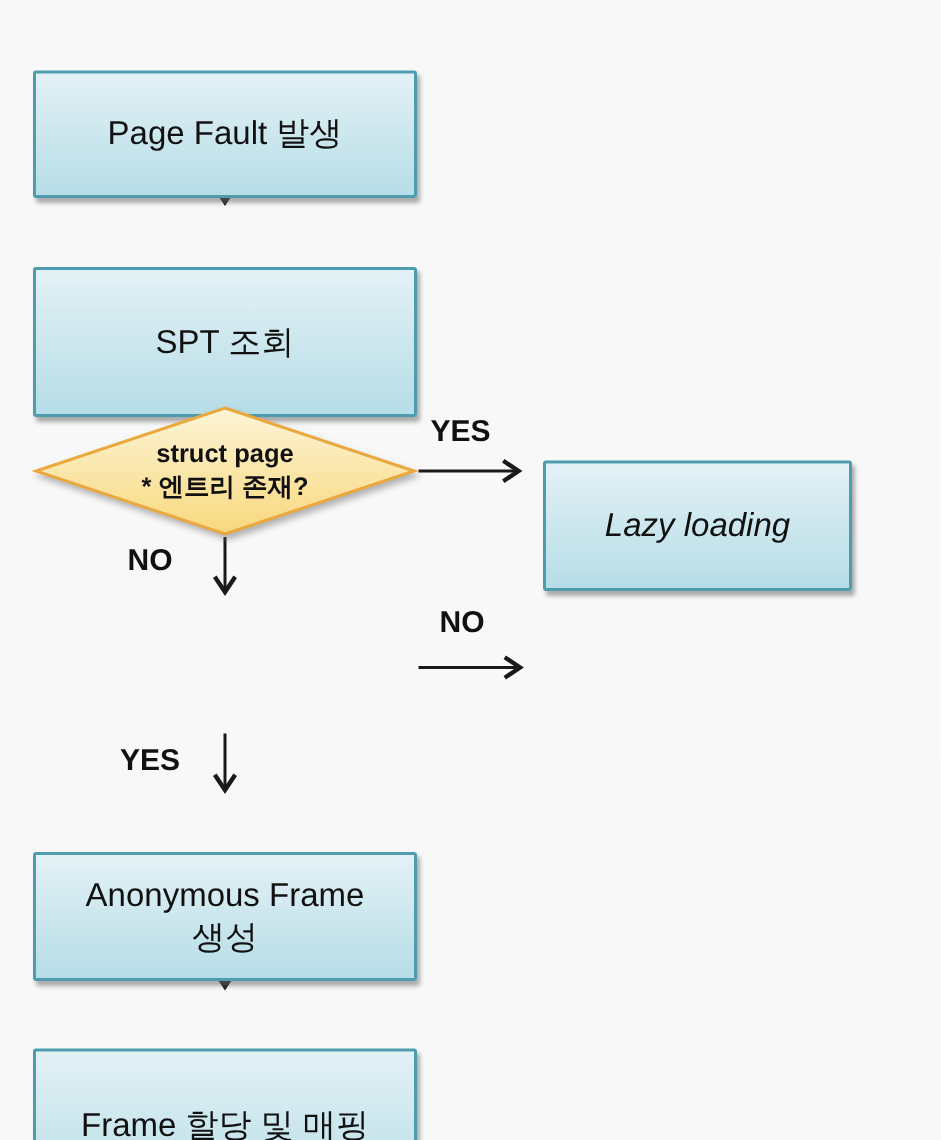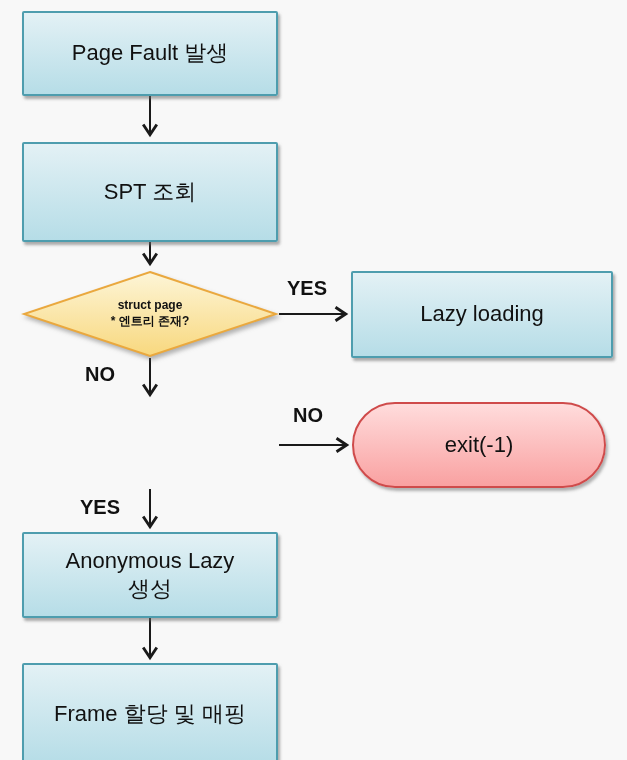--- a/index.html
+++ b/index.html
@@ -9,21 +9,21 @@
     background:var(--bg,#f8f8f8);
     font-family:"Liberation Sans","DejaVu Sans",sans-serif;
     color:var(--ink,#111); overflow:hidden;
   }
   .edges { position:absolute; left:0; top:0; pointer-events:none; }
   .edges line { stroke:#1a1a1a; stroke-width:2; }
 
   .node {
     position:absolute; display:flex; flex-direction:column;
     align-items:center; justify-content:center; text-align:right;
-    font-size:22px; font-weight:500; line-height:1.28;
+    font-size:22px; font-weight:500; line-height:1.28;margin-top:36px;
   }
   .process {
     background:linear-gradient(to bottom, var(--process-top,#e3f1f5), var(--process-bottom,#b6dde7));
     border:2px solid var(--process-border,#4e9dae);
     border-radius:2px;
     box-shadow:2px 3px 3px rgba(105,105,105,.55);
   }
   .terminal {
     background:linear-gradient(to bottom, var(--terminal-top,#ffdcdc), var(--terminal-bottom,#f9a1a1));
     border:2px solid var(--terminal-border,#cf4b4b);
@@ -31,21 +31,21 @@
     box-shadow:2px 3px 3px rgba(105,105,105,.5);
   }
   .decision { position:absolute; }
   .decision svg.dshape {
     position:absolute; left:0; top:0;
     filter:drop-shadow(2px 3px 2px rgba(105,105,105,.5));
   }
   .decision .dtext {
     position:absolute; inset:0; display:flex; flex-direction:column;
     align-items:center; justify-content:center; text-align:center;
-    font-size:12px; font-weight:700; line-height:1.32; color:var(--ink,#111);
+    font-size:17px; font-weight:700; line-height:1.32; color:var(--ink,#111);
   }
   .elabel {
     position:absolute; font-size:20px; font-weight:700; color:var(--ink,#111);
     white-space:nowrap;
   }
 </style>
 </head>
 <body>
 
 <div class="canvas">
@@ -85,31 +85,28 @@
   <div class="decision" style="left:21px; top:269px; width:258px; height:90px;">
     <svg class="dshape" width="258" height="90">
       <polygon points="129,3 255,45 129,87 3,45" fill="url(#dg)" style="stroke:var(--decision-border,#eaa83e)" stroke-width="2"></polygon>
     </svg>
     <div class="dtext">
       <span>struct page</span>
       <span>* 엔트리 존재?</span>
     </div>
   </div>
 
-  <div class="node process" style="left:351px; top:271px; width:262px; height:87px;">
+  <div class="node process" style="left:362px; top:271px; width:206px; height:87px;font-style:italic;">
     <span>Lazy loading</span>
   </div>
 
 
-  <div class="node terminal" style="left:352px; top:402px; width:254px; height:86px;">
-    <span>exit(-1)</span>
-  </div>
 
   <div class="node process" style="left:22px; top:532px; width:256px; height:86px;">
-    <span>Anonymous Lazy</span>
+    <span>Anonymous Frame</span>
     <span>생성</span>
   </div>
 
   <div class="node process" style="left:22px; top:663px; width:256px; height:102px;">
     <span>Frame 할당 및 매핑</span>
   </div>
 
   <div class="elabel" style="left:287px; top:277px;">YES</div>
   <div class="elabel" style="left:85px; top:363px;">NO</div>
   <div class="elabel" style="left:293px; top:404px;">NO</div>

